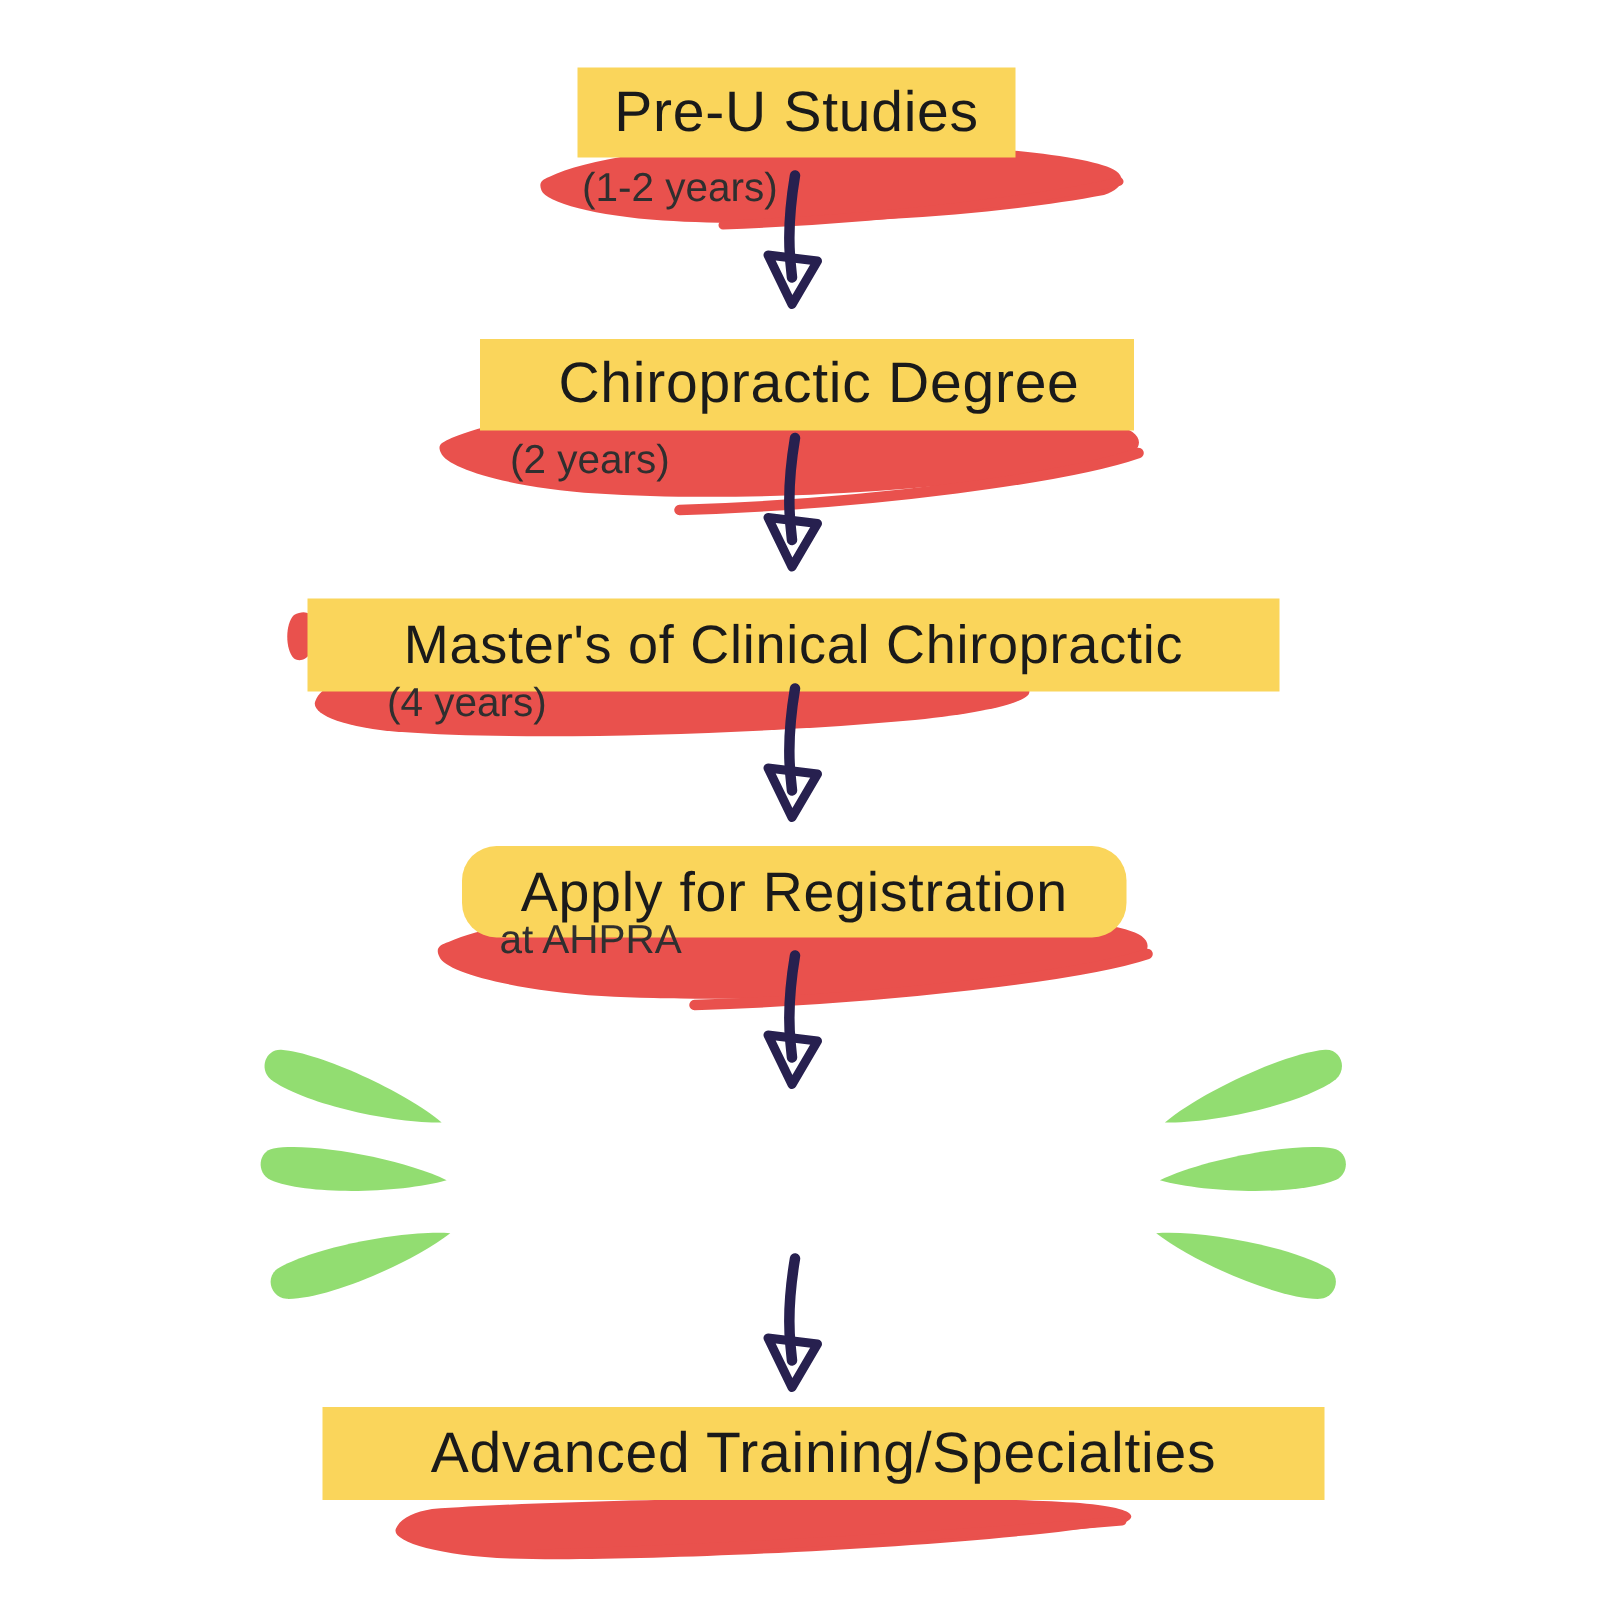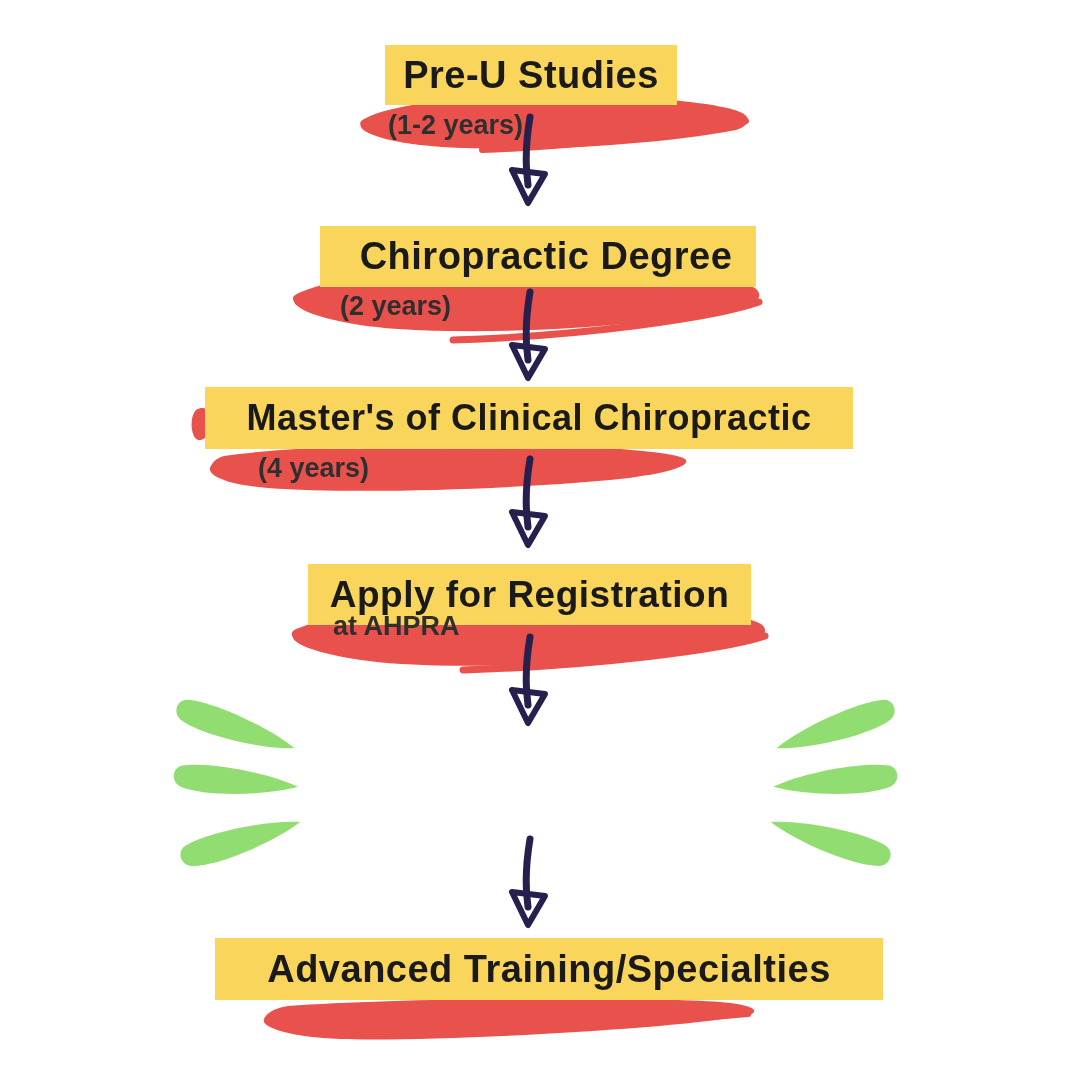--- a/index.html
+++ b/index.html
@@ -7,37 +7,37 @@
     --brush-red:#E9514D;
     --burst-green:#92DD71;
     --arrow-navy:#27204F;
     --label-text:#1A1A1A;
     --sub-text:#2F2F2F;
     --bg:#FFFFFF;
   }
   html,body{margin:0;padding:0;background:var(--bg);}
   #canvas{
     position:relative;width:1080px;height:1080px;background:var(--bg);
-    overflow:hidden;font-family:"Liberation Sans", sans-serif;font-weight:bold;
+    overflow:hidden;font-family:"Liberation Sans", sans-serif;
   }
   .brush-svg{position:absolute;pointer-events:none;}
   .step-box{
     position:absolute;background:var(--box-yellow);
     display:flex;align-items:center;justify-content:center;
     color:var(--label-text);font-size:38px;letter-spacing:0.5px;
     white-space:nowrap;
   }
   .step-duration{
     position:absolute;color:var(--sub-text);font-size:27px;white-space:nowrap;
   }
   .arrow-svg{position:absolute;width:56px;height:95px;}
   .burst{position:absolute;width:135px;height:175px;}
   .burst.right{transform:scaleX(-1);}
   
-  #box3{font-size:36px;}
+  #box3{font-size:36px;margin-top:12px;}
   #box4{font-size:37px;}
   #box5{font-size:54px;}
 </style>
 </head>
 <body>
 
 <div id="canvas">
 
   <svg class="brush-svg" style="left:352px;top:88px;width:400px;height:66px;" viewBox="0 0 400 66" preserveAspectRatio="none">
     <path d="M14,30 C46,14 130,6 220,7 C300,8 378,16 392,26 C399,31 396,38 384,42 C300,58 170,64 90,59 C45,56 12,47 9,39 C7,34 9,32 14,30 Z" fill="var(--brush-red)"></path>
@@ -76,21 +76,21 @@
   <div class="step-duration" style="left:258px;top:453px;">(4 years)</div>
   <svg class="arrow-svg" style="left:500px;top:455px;" viewBox="0 0 56 95">
     <path d="M30,4 C27,22 25,42 27,62 L28,72" fill="none" stroke="var(--arrow-navy)" stroke-width="7" stroke-linecap="round"></path>
     <path d="M12,57 L45,61 L28,90 Z" fill="none" stroke="var(--arrow-navy)" stroke-width="6" stroke-linejoin="round"></path>
   </svg>
 
   <svg class="brush-svg" style="left:283px;top:594px;width:492px;height:80px;" viewBox="0 0 492 80" preserveAspectRatio="none">
     <path d="M16,34 C58,16 160,7 272,8 C362,9 462,19 478,30 C486,36 482,44 468,49 C375,67 225,76 118,70 C58,66 14,54 10,44 C7,38 10,36 16,34 Z" fill="var(--brush-red)"></path>
     <path d="M180,76 C310,72 440,56 482,42" fill="none" stroke="var(--brush-red)" stroke-width="7" stroke-linecap="round"></path>
   </svg>
-  <div class="step-box" id="box4" style="left:308px;top:564px;width:443px;height:61px;">
+  <div class="step-box" id="box4" style="left:308px;top:564px;width:443px;height:61px;border-radius:23px;">
     <span>Apply for Registration</span>
   </div>
   <div class="step-duration" style="left:333px;top:611px;">at AHPRA</div>
   <svg class="arrow-svg" style="left:500px;top:633px;" viewBox="0 0 56 95">
     <path d="M30,4 C27,22 25,42 27,62 L28,72" fill="none" stroke="var(--arrow-navy)" stroke-width="7" stroke-linecap="round"></path>
     <path d="M12,57 L45,61 L28,90 Z" fill="none" stroke="var(--arrow-navy)" stroke-width="6" stroke-linejoin="round"></path>
   </svg>
 
   <svg class="burst" style="left:168px;top:692px;" viewBox="0 0 135 175">
     <g transform="translate(0,18) rotate(20 65 17)">

